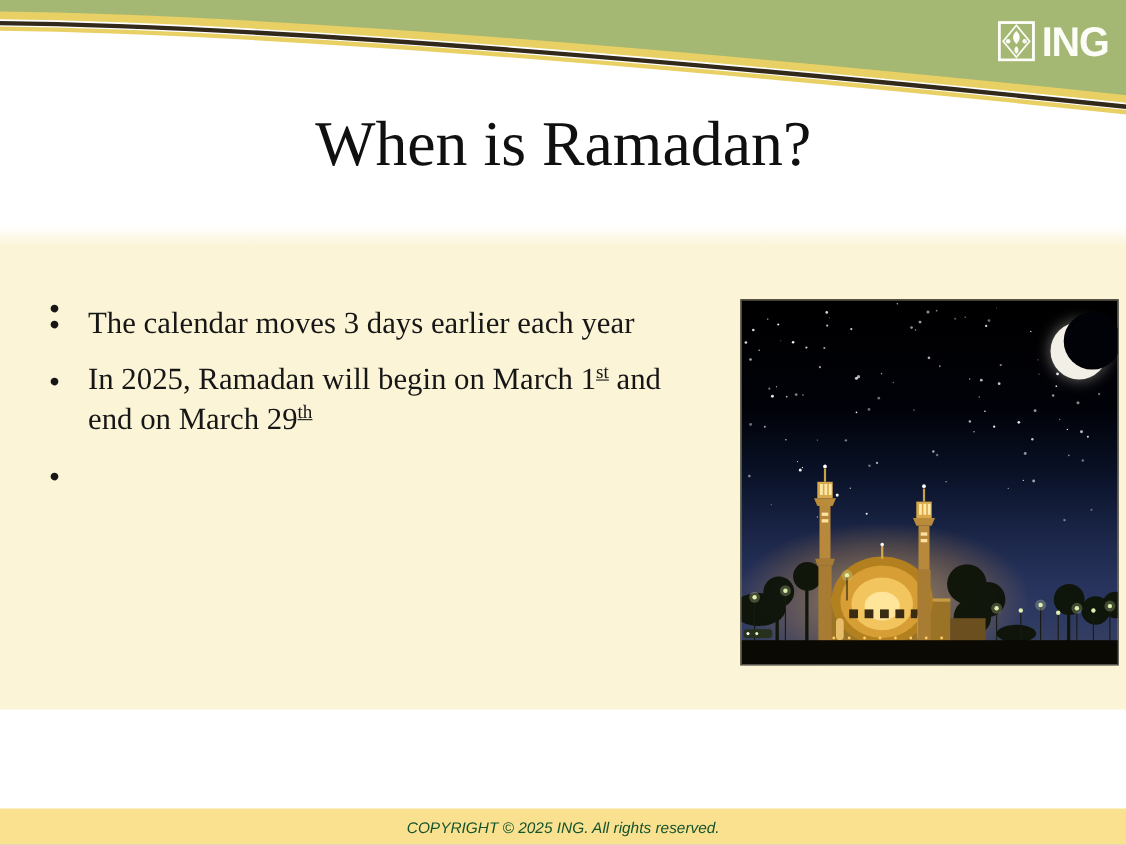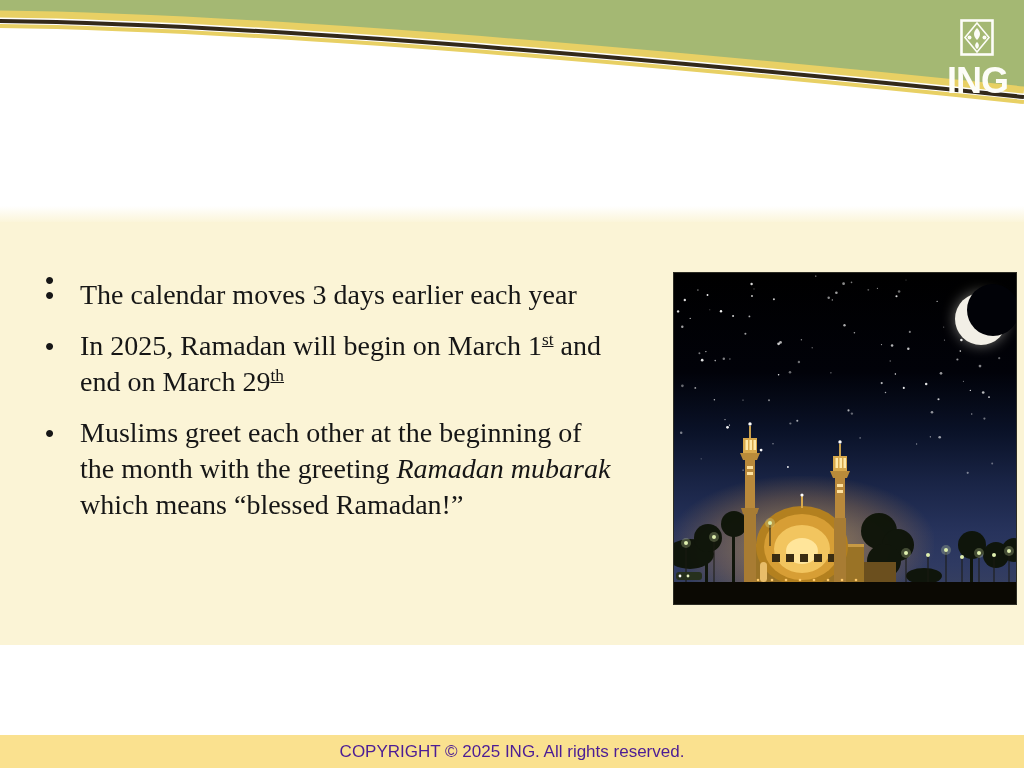--- a/index.html
+++ b/index.html
@@ -5,21 +5,21 @@
   :root{
     --header_green:#A4B873; --stripe_yellow:#E8D064; --stripe_dark:#33291A;
     --panel_cream:#FBF4D6; --footer_yellow:#FAE18F; --text_dark:#161616;
   }
   *{margin:0;padding:0;box-sizing:border-box;}
   html,body{background:#888;}
   .slide{position:relative;width:1024px;height:768px;background:#ffffff;overflow:hidden;
          font-family:"Liberation Serif",serif;color:var(--text_dark);}
   
   .header-band{position:absolute;top:0;left:0;width:1024px;height:110px;display:block;}
-  .logo{position:absolute;top:19px;right:16px;display:flex;align-items:center;gap:6px;z-index:5;flex-direction:column;}
+  .logo{position:absolute;top:19px;right:16px;display:flex;align-items:center;gap:6px;z-index:5;}
   .logo .logo-text{font-family:"Liberation Sans",sans-serif;font-weight:bold;font-size:36px;
         color:#FDFDF8;letter-spacing:-1px;line-height:1;transform:scaleY(1.05);}
   
   .page-title{position:absolute;top:97px;left:0;width:1024px;text-align:center;
         font-size:58px;font-weight:400;color:#101010;letter-spacing:0;}
   
   .panel{position:absolute;top:222px;left:0;width:1024px;height:423px;background:var(--panel_cream);}
   .panel::before{content:"";position:absolute;top:-16px;left:0;right:0;height:16px;
         background:linear-gradient(180deg,rgba(251,244,214,0),rgba(251,244,214,.9));}
   .bullets{position:absolute;left:40px;top:40px;width:590px;list-style:none;}
@@ -35,21 +35,21 @@
   .moon-disc{position:absolute;left:281px;top:20px;width:52px;height:52px;border-radius:50%;
         background:#F2EFE6;box-shadow:0 0 14px rgba(255,255,240,.45);}
   .moon-cut{position:absolute;left:293px;top:11px;width:52px;height:52px;border-radius:50%;
         background:#010207;}
   .mosque-glow{position:absolute;left:-4px;top:203px;width:264px;height:134px;
         background:radial-gradient(ellipse at center,rgba(255,196,90,.55) 0%,rgba(255,175,66,.22) 48%,rgba(0,0,0,0) 72%);}
   .mosque-svg{position:absolute;left:0;bottom:0;width:344px;height:200px;display:block;}
   
   .footer-bar{position:absolute;left:0;top:735px;width:1024px;height:33px;background:var(--footer_yellow);
         display:flex;align-items:center;justify-content:center;}
-  .footer-bar span{font-family:"Liberation Sans",sans-serif;font-size:17px;color:#4c1d95;}
+  .footer-bar span{font-family:"Liberation Sans",sans-serif;font-size:14px;color:#14532d;font-style:italic;}
 </style>
 </head>
 <body>
 
 <div class="slide">
 
   <svg class="header-band" viewBox="0 0 1024 110" preserveAspectRatio="none">
     <path d="M0,0 H1024 V88 Q330,16 0,12 Z" style="fill:var(--header_green)"></path>
     <path d="M0,14 Q330,18 1024,90" style="fill:none;stroke:var(--stripe_yellow);stroke-width:7"></path>
     <path d="M0,21 Q330,25 1024,97" style="fill:none;stroke:var(--stripe_dark);stroke-width:4"></path>
@@ -61,28 +61,29 @@
       <rect x="1.5" y="1.5" width="31" height="34" style="fill:none;stroke:#FDFDF8;stroke-width:2.6"></rect>
       <path d="M17 4 L29 18.5 L17 33 L5 18.5 Z" style="fill:none;stroke:#FDFDF8;stroke-width:1.6"></path>
       <path d="M17 9 C21 13 21 17 17 21 C13 17 13 13 17 9 Z" style="fill:#FDFDF8"></path>
       <path d="M17 23 C19.5 25 19.5 28 17 30 C14.5 28 14.5 25 17 23 Z" style="fill:#FDFDF8"></path>
       <circle cx="9.5" cy="18.5" r="2" style="fill:#FDFDF8"></circle>
       <circle cx="24.5" cy="18.5" r="2" style="fill:#FDFDF8"></circle>
     </svg>
     <span class="logo-text">ING</span>
   </div>
 
+  <h1 class="page-title">When is Ramadan?</h1>
 
   <div class="panel">
 
     <ul class="bullets">
         <li><span class="dot">•</span></li>
         <li><span class="dot">•</span><span>The calendar moves 3 days earlier each year</span></li>
         <li><span class="dot">•</span><span>In 2025, Ramadan will begin on March 1<sup>st</sup> and<br>end on March 29<sup>th</sup></span></li>
-        <li><span class="dot">•</span><span>Muslims greet each other at the beginning of<br>the month with the greeting <i>Ramadan mubarak</i><br>which means “blessed Ramadan!”</span></li>
+        <li><span class="dot">•</span></li>
       </ul>
 
     <div class="photo">
       <svg class="stars-layer" viewBox="0 0 344 210">
           <circle cx="104.6" cy="70.8" r="1.39" fill="#ffffff" opacity="0.79"></circle>
           <circle cx="296.3" cy="117.4" r="0.57" fill="#ffffff" opacity="1.00"></circle>
           <circle cx="69.0" cy="127.1" r="0.55" fill="#ffffff" opacity="0.60"></circle>
           <circle cx="28.2" cy="87.2" r="1.33" fill="#ffffff" opacity="0.88"></circle>
           <circle cx="25.4" cy="80.3" r="0.95" fill="#ffffff" opacity="0.48"></circle>
           <circle cx="27.2" cy="185.8" r="0.63" fill="#ffffff" opacity="0.37"></circle>

